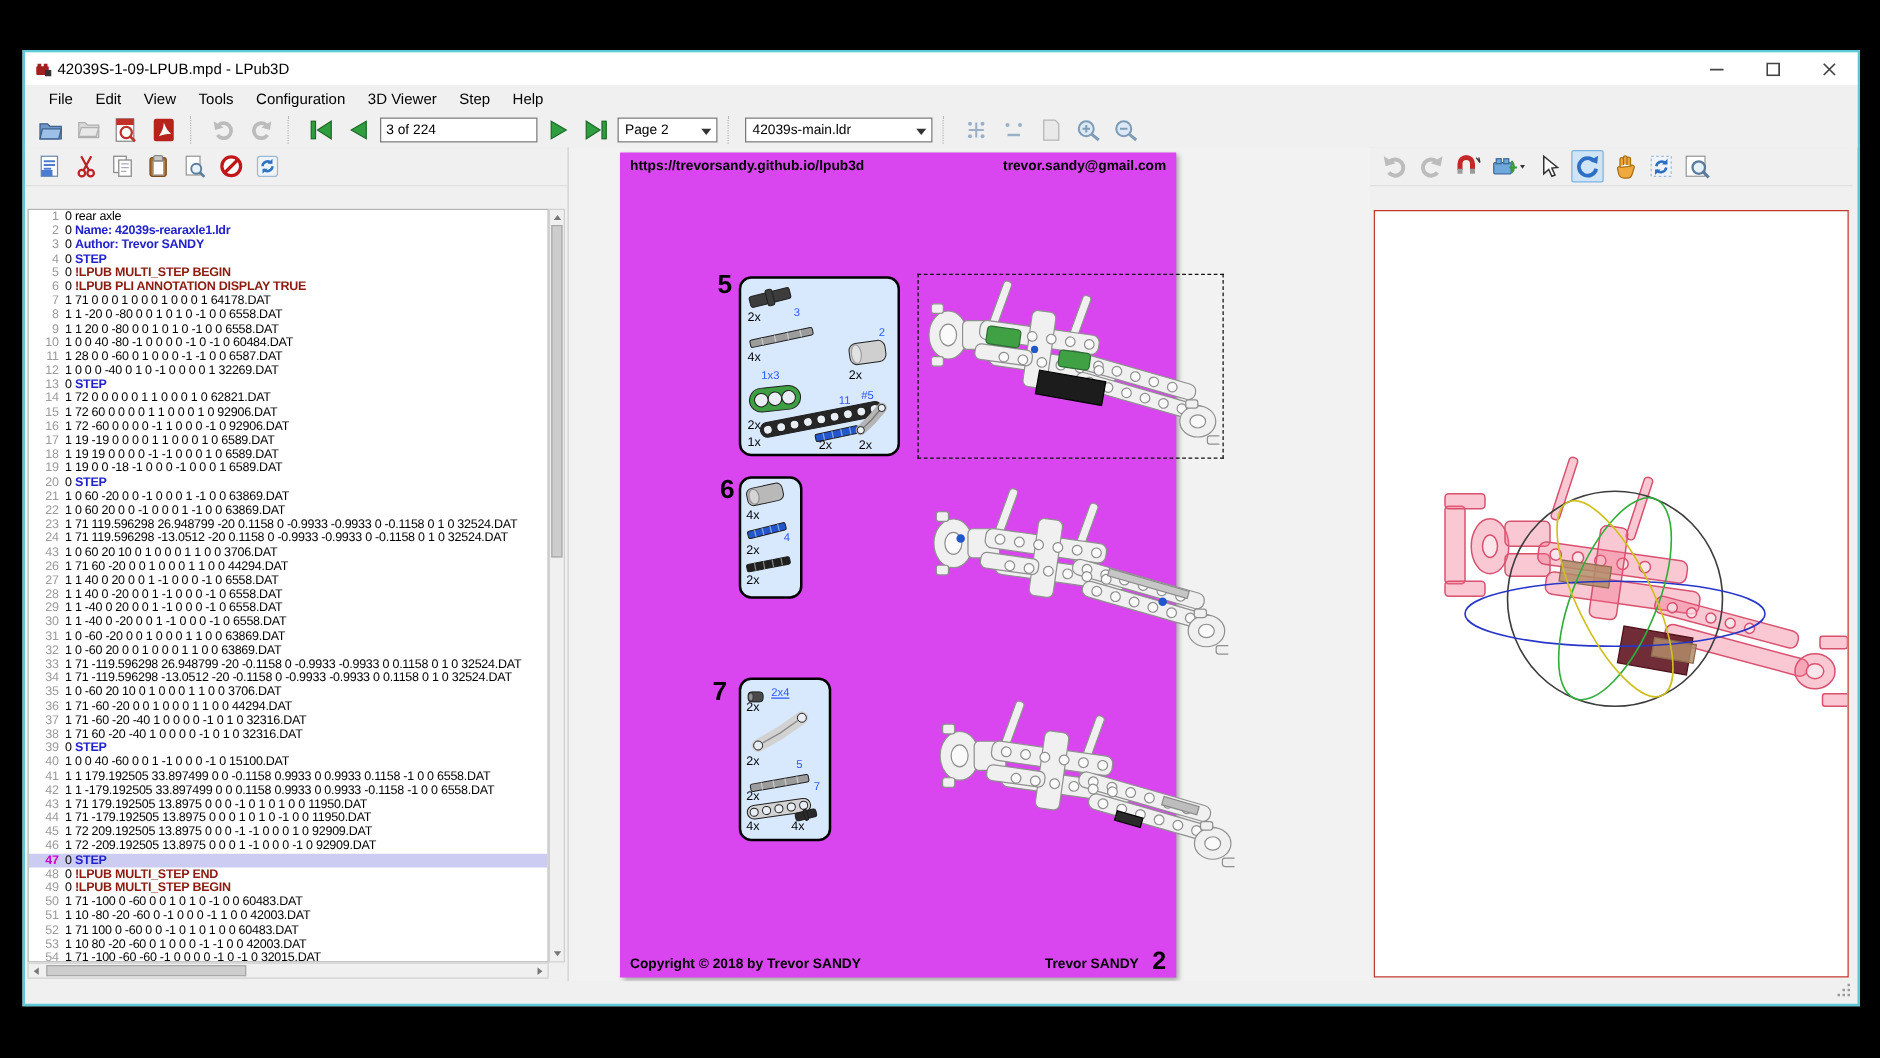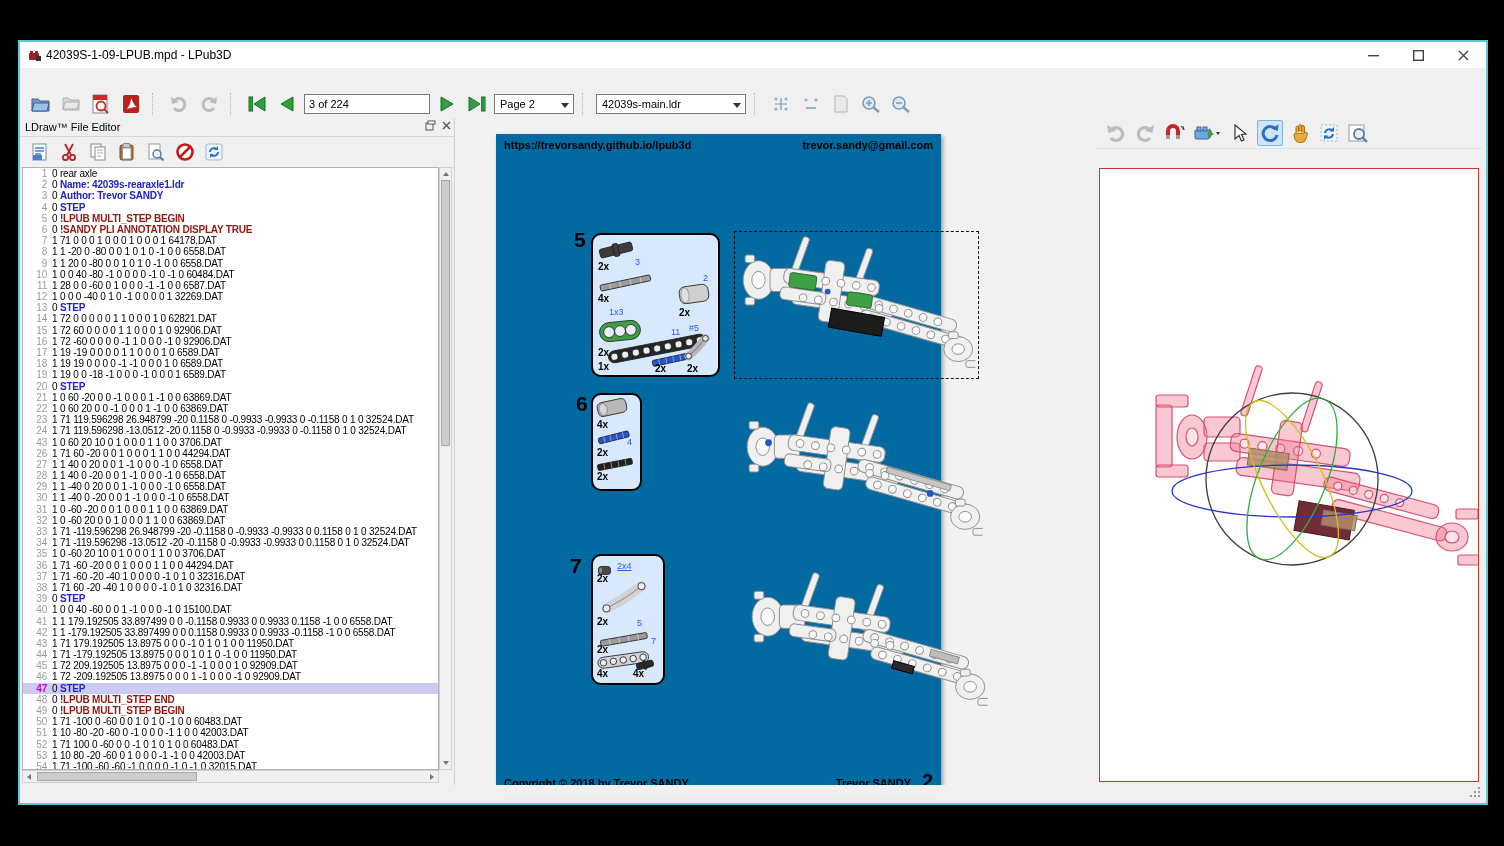--- a/index.html
+++ b/index.html
@@ -35,27 +35,27 @@
   .ed-num.cur{color:#cc00cc;font-weight:bold;}
   .ed-b{color:#2121cd;font-weight:bold;}
   .ed-r{color:#8d1a10;font-weight:bold;}
   .vscroll{position:absolute;right:2px;top:49px;width:13px;bottom:15px;background:#f0f0f0;border:1px solid #d0d0d0;box-sizing:border-box;}
   .hscroll{position:absolute;left:2px;right:15px;bottom:2px;height:13px;background:#f0f0f0;border:1px solid #d0d0d0;box-sizing:border-box;}
   .thumb-v{position:absolute;left:1px;right:1px;top:12px;height:44%;background:#cdcdcd;border:1px solid #a8a8a8;}
   .thumb-h{position:absolute;top:1px;bottom:1px;left:14px;width:38%;background:#cdcdcd;border:1px solid #a8a8a8;}
   .sc-arrow{position:absolute;width:0;height:0;}
   
   .center{position:absolute;left:434px;top:0;width:642px;height:667px;background:#f2f2f2;border-left:1px solid #cfcfcf;border-right:1px solid #cfcfcf;}
-  .page{position:absolute;left:41px;top:16px;width:445px;height:660px;background:#0369a1;box-shadow:2px 2px 4px rgba(0,0,0,0.35);}
+  .page{position:absolute;left:41px;top:4px;width:445px;height:660px;background:#d946ef;box-shadow:2px 2px 4px rgba(0,0,0,0.35);}
   .page-hdr{position:absolute;top:5px;font-size:11px;font-weight:bold;color:#000;}
   .page-ftr{position:absolute;bottom:5px;font-size:11px;font-weight:bold;color:#000;}
   .step-num{position:absolute;font-size:21px;font-weight:bold;color:#000;}
   .pli{position:absolute;background:#d8e9fd;border:2px solid #000;border-radius:10px;}
   .pli-part{position:absolute;}
-  .pli-qty{position:absolute;font-size:10px;font-weight:bold;color:#000;}
+  .pli-qty{position:absolute;font-size:10px;font-weight:normal;color:#000;}
   .pli-ann{position:absolute;font-size:9px;color:#2b59ff;}
   .asm{position:absolute;}
   .asm.selected{border:1px dashed #111;}
   
   .right-dock{position:absolute;left:1076px;top:0;width:386px;height:667px;background:#f0f0f0;}
   .viewport{position:absolute;left:3px;top:50px;right:3px;bottom:3px;background:#fff;border:1px solid #c0392b;}
   .active-tool{background:#cfe4f7;border:1px solid #7eb3e0;border-radius:2px;}
   
   .statusbar{position:absolute;left:0;top:743px;width:1462px;height:14px;background:#f0f0f0;}
   .grip{position:absolute;right:2px;bottom:2px;width:10px;height:10px;}
@@ -88,20 +88,30 @@
           </svg>
         </span>
       <span class="win-btn">
           <svg width="11" height="11">
             <path d="M1 1 L10 10 M10 1 L1 10" stroke="#444" stroke-width="1.4"></path>
           </svg>
         </span>
     </div>
   </div>
 
+  <div class="menubar" id="menubar">
+      <span class="menu-item">File</span>
+      <span class="menu-item">Edit</span>
+      <span class="menu-item">View</span>
+      <span class="menu-item">Tools</span>
+      <span class="menu-item">Configuration</span>
+      <span class="menu-item">3D Viewer</span>
+      <span class="menu-item">Step</span>
+      <span class="menu-item">Help</span>
+    </div>
 
   <div class="toolbar">
     <span class="tb-btn">
         <svg width="22" height="20">
           <path d="M2 5 h6 l2 2 h9 v10 h-17 z" fill="#6f97c8" stroke="#3b608c"></path>
           <path d="M4 9 h15 l-2 8 h-15 z" fill="#9dc0e8" stroke="#3b608c"></path>
         </svg>
       </span>
     <span class="tb-btn">
         <svg width="20" height="20">
@@ -203,32 +213,20 @@
           <circle cx="9" cy="9" r="6" fill="#dce9f5" stroke="#7d9cb8" stroke-width="1.6"></circle>
           <path d="M6 9 h6" stroke="#7d9cb8" stroke-width="1.6"></path>
           <line x1="13.5" y1="13.5" x2="19" y2="18" stroke="#7d9cb8" stroke-width="2.4"></line>
         </svg>
       </span>
   </div>
 
   <div class="main">
 
     <div class="left-dock">
-      <div class="dock-header">
-        <span>LDraw™ File Editor</span>
-        <span class="dock-btns">
-          <span><svg width="11" height="11">
-                <rect x="1" y="3" width="7" height="7" fill="none" stroke="#555"></rect>
-                <rect x="3" y="1" width="7" height="3" fill="#fff" stroke="#555"></rect>
-              </svg></span>
-          <span><svg width="9" height="9">
-                <path d="M1 1 L8 8 M8 1 L1 8" stroke="#555" stroke-width="1.4"></path>
-              </svg></span>
-        </span>
-      </div>
       <div class="dock-tb">
         <span class="dtb-btn">
             <svg width="20" height="20">
               <rect x="3" y="2" width="13" height="16" fill="#fff" stroke="#6a8cb0"></rect>
               <path d="M5 6 h9 M5 9 h9 M5 12 h6" stroke="#4d7ccf" stroke-width="1.6"></path>
               <rect x="3" y="13" width="9" height="5" fill="#4d7ccf"></rect>
             </svg>
           </span>
         <span class="dtb-btn">
             <svg width="20" height="20">
@@ -273,21 +271,21 @@
               <path d="M6 16 v-4 h4 z" fill="#2d74c4"></path>
             </svg>
           </span>
       </div>
       <div class="editor" id="editor">
           <div class="ed-row"><span class="ed-num">1</span><span>0 rear axle</span></div>
           <div class="ed-row"><span class="ed-num">2</span><span><span>0 </span><span class="ed-b">Name: 42039s-rearaxle1.ldr</span></span></div>
           <div class="ed-row"><span class="ed-num">3</span><span><span>0 </span><span class="ed-b">Author: Trevor SANDY</span></span></div>
           <div class="ed-row"><span class="ed-num">4</span><span><span>0 </span><span class="ed-b">STEP</span></span></div>
           <div class="ed-row"><span class="ed-num">5</span><span><span>0 </span><span class="ed-r">!LPUB MULTI_STEP BEGIN</span></span></div>
-          <div class="ed-row"><span class="ed-num">6</span><span><span>0 </span><span class="ed-r">!SANDY PLI ANNOTATION DISPLAY TRUE</span></span></div>
+          <div class="ed-row"><span class="ed-num">6</span><span><span>0 </span><span class="ed-r">!LPUB PLI ANNOTATION DISPLAY TRUE</span></span></div>
           <div class="ed-row"><span class="ed-num">7</span><span>1 71 0 0 0 1 0 0 0 1 0 0 0 1 64178.DAT</span></div>
           <div class="ed-row"><span class="ed-num">8</span><span>1 1 -20 0 -80 0 0 1 0 1 0 -1 0 0 6558.DAT</span></div>
           <div class="ed-row"><span class="ed-num">9</span><span>1 1 20 0 -80 0 0 1 0 1 0 -1 0 0 6558.DAT</span></div>
           <div class="ed-row"><span class="ed-num">10</span><span>1 0 0 40 -80 -1 0 0 0 0 -1 0 -1 0 60484.DAT</span></div>
           <div class="ed-row"><span class="ed-num">11</span><span>1 28 0 0 -60 0 1 0 0 0 -1 -1 0 0 6587.DAT</span></div>
           <div class="ed-row"><span class="ed-num">12</span><span>1 0 0 0 -40 0 1 0 -1 0 0 0 0 1 32269.DAT</span></div>
           <div class="ed-row"><span class="ed-num">13</span><span><span>0 </span><span class="ed-b">STEP</span></span></div>
           <div class="ed-row"><span class="ed-num">14</span><span>1 72 0 0 0 0 0 1 1 0 0 0 1 0 62821.DAT</span></div>
           <div class="ed-row"><span class="ed-num">15</span><span>1 72 60 0 0 0 0 1 1 0 0 0 1 0 92906.DAT</span></div>
           <div class="ed-row"><span class="ed-num">16</span><span>1 72 -60 0 0 0 0 -1 1 0 0 0 -1 0 92906.DAT</span></div>

